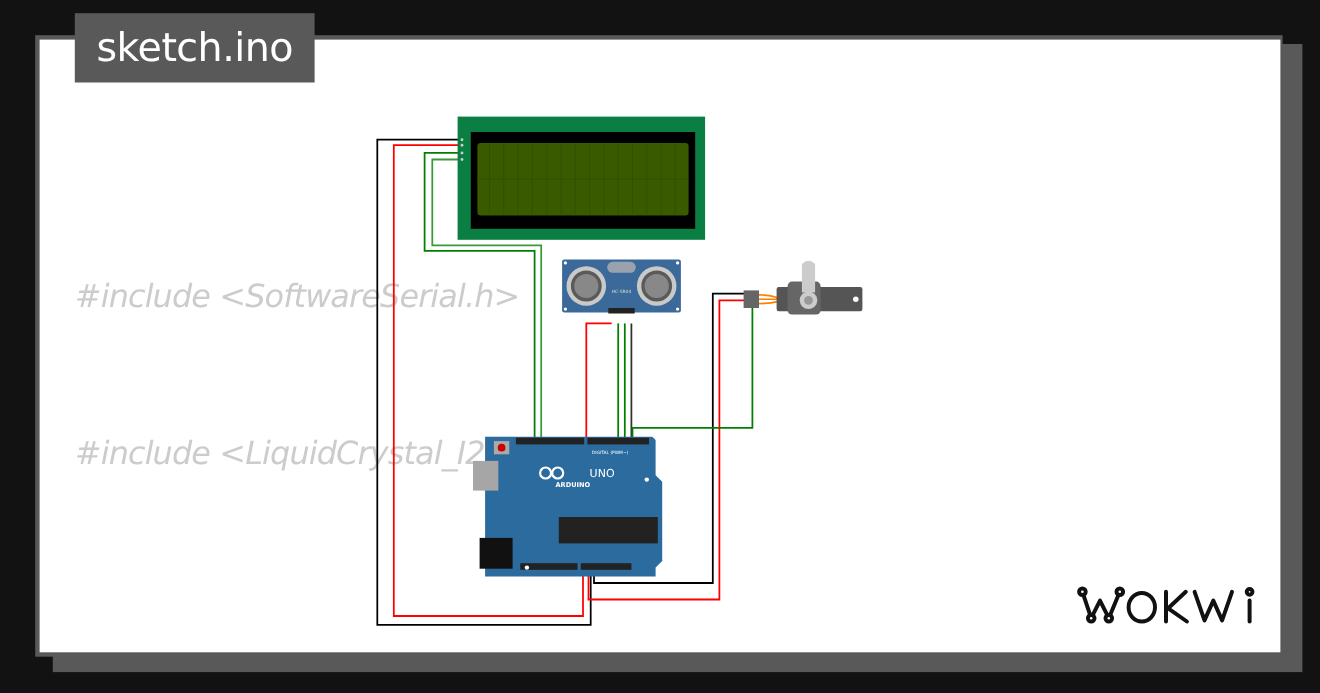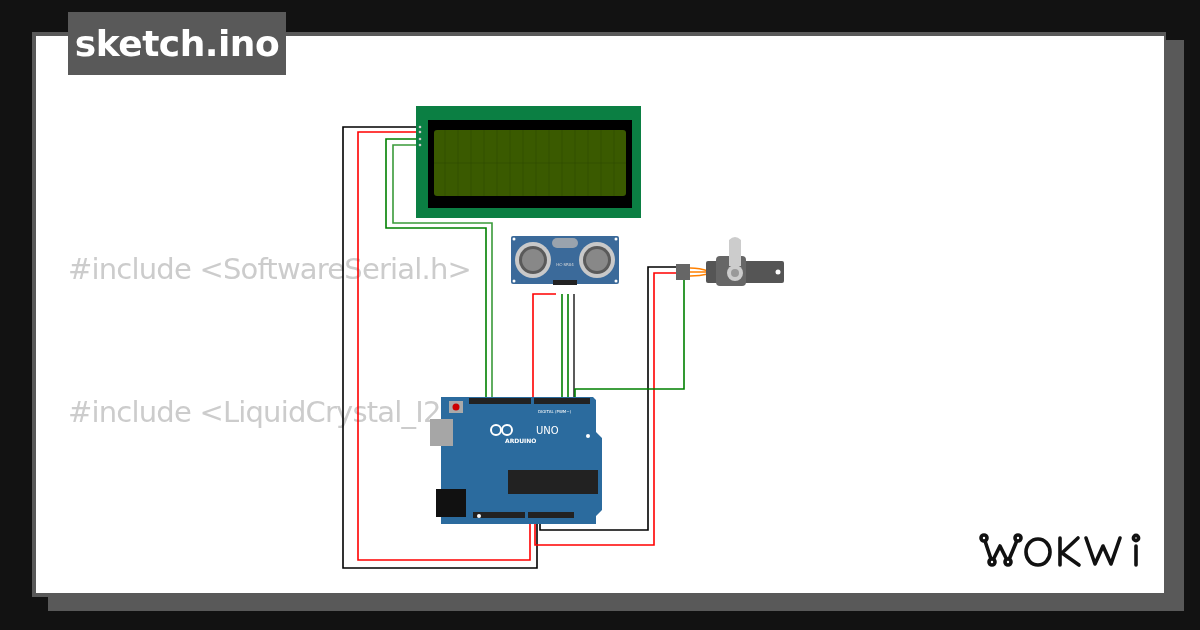--- a/index.html
+++ b/index.html
@@ -10,33 +10,33 @@
     .shadow {
       position: absolute; left: 48px; top: 40px; width: 1136px; height: 571px;
       background: #595959;
     }
     .card {
       position: absolute; left: 32px; top: 32px; width: 1134px; height: 565px;
       background: #595959;
     }
     .card-inner {
       position: absolute; left: 36px; top: 36px; width: 1128px; height: 557px;
-      background: #ffffff; overflow: hidden;
+      background: #ffffff; overflow: hidden; font-style: italic;
     }
     .code {
       position: absolute; left: 32px; top: 114px; margin: 0;
       font-family: "DejaVu Sans", sans-serif; font-size: 29px; line-height: 47.8px;
       color: #cccccc; white-space: pre; letter-spacing: -0.8px;
     }
     .code div { height: 47.8px; }
     .title-tab {
       position: absolute; left: 68px; top: 12px; height: 63px; width: 218px;
       background: #595959; color: #ffffff; font-size: 36px;
       display: flex; align-items: center; justify-content: center;
-      font-family: "DejaVu Sans", sans-serif; letter-spacing: -0.5px; font-weight: bold;
+      font-family: "DejaVu Sans", sans-serif; letter-spacing: -0.5px;
     }
     .circuit { position: absolute; left: 0; top: 0; width: 1200px; height: 630px; }
     .logo {
       position: absolute; left: 978px; top: 528px; width: 172px; height: 46px;
     }
   </style>
 </head>
 <body>
 
 <div class="shadow"></div>

